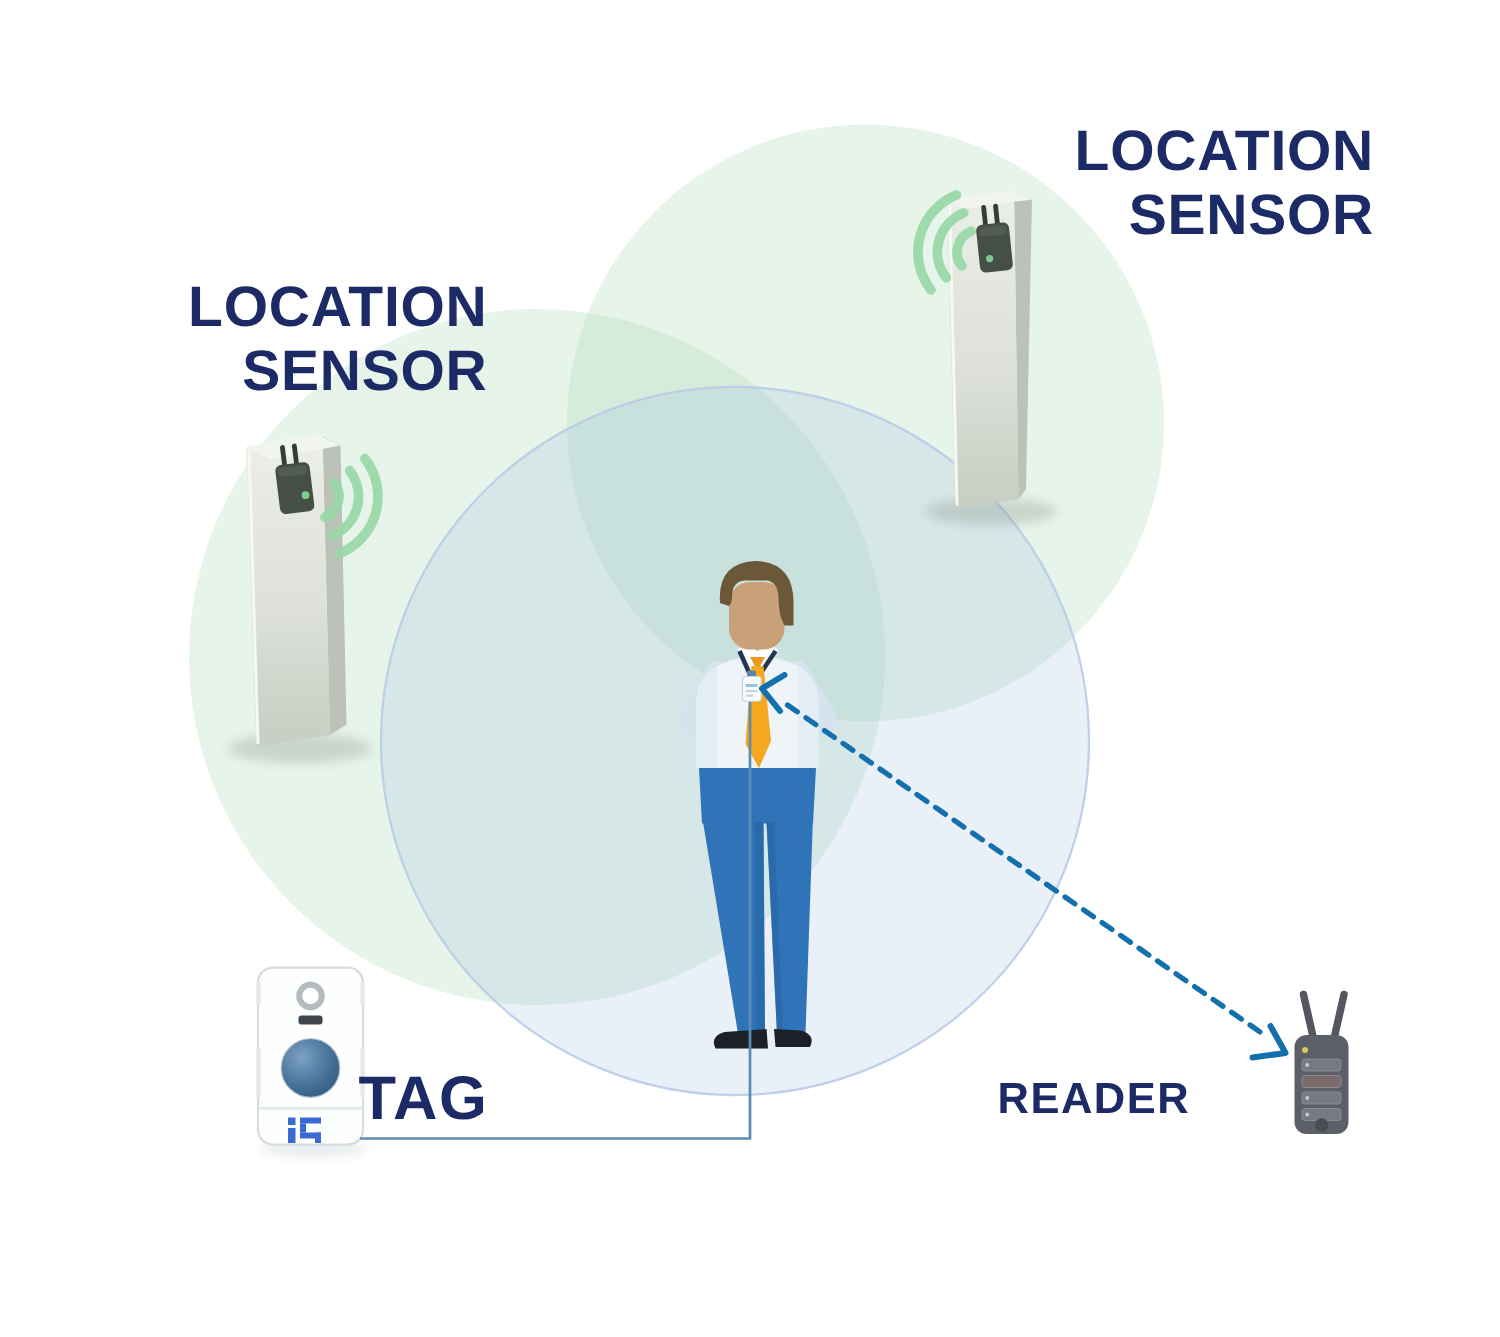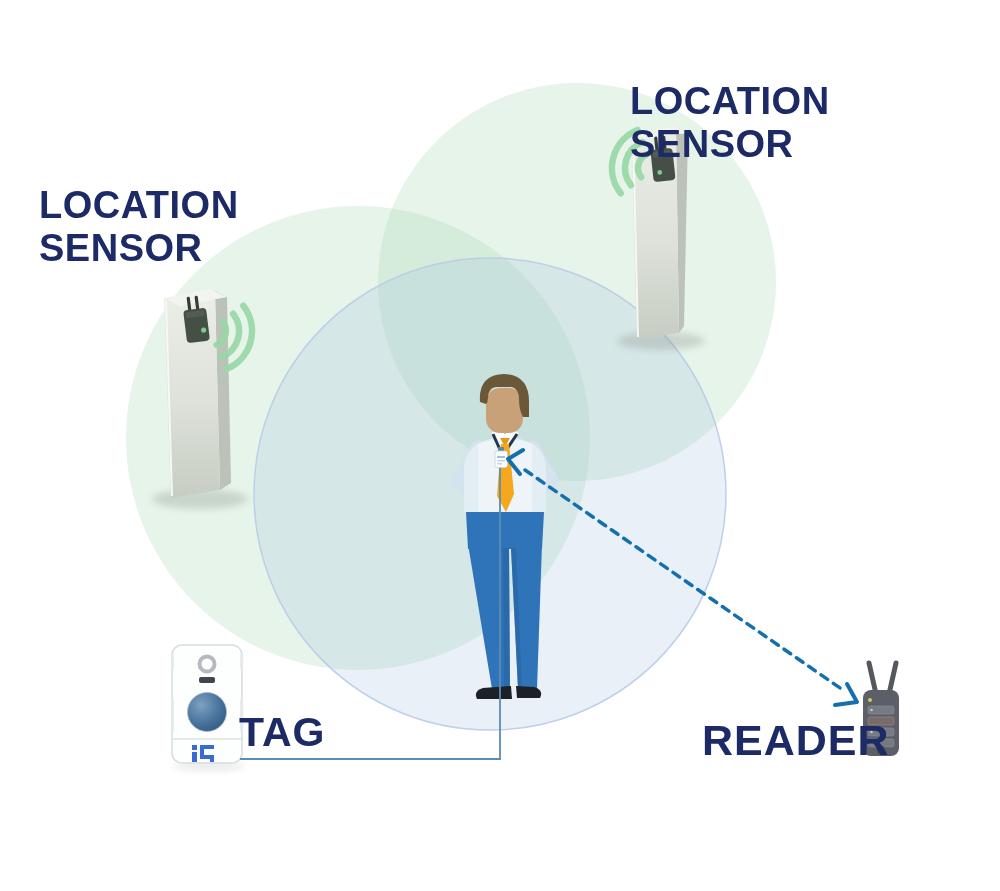--- a/index.html
+++ b/index.html
@@ -6,25 +6,25 @@
   .canvas{
     position:relative;width:1000px;height:891px;background:#ffffff;
     overflow:hidden;font-family:"Liberation Sans",sans-serif;
   }
   .scene{position:absolute;left:0;top:0;width:1000px;height:891px;}
   .label{
     position:absolute;color:#1c2a66;font-weight:700;
     font-family:"Liberation Sans",sans-serif;letter-spacing:0.5px;
     -webkit-user-select:none;user-select:none;white-space:nowrap;
   }
-  .sensor-label{width:286px;text-align:left;font-size:38px;line-height:43px;}
+  .sensor-label{width:286px;text-align:right;font-size:38px;line-height:43px;}
   #label-sensor-left{left:39px;top:184px;}
   #label-sensor-right{left:630px;top:80px;}
   #label-tag{left:239px;top:712px;font-size:41px;line-height:1;letter-spacing:1px;}
-  #label-reader{left:702px;top:719px;font-size:43px;line-height:1;letter-spacing:1px;}
+  #label-reader{left:665px;top:719px;font-size:29px;line-height:1;letter-spacing:1px;}
 </style>
 </head>
 <body>
 
 <div class="canvas">
 
   <svg class="scene" viewBox="0 0 1000 891" aria-hidden="true">
     <defs>
       <linearGradient id="pillarFront" x1="0" y1="0" x2="0" y2="1">
         <stop offset="0" stop-color="#eceee8"></stop>

